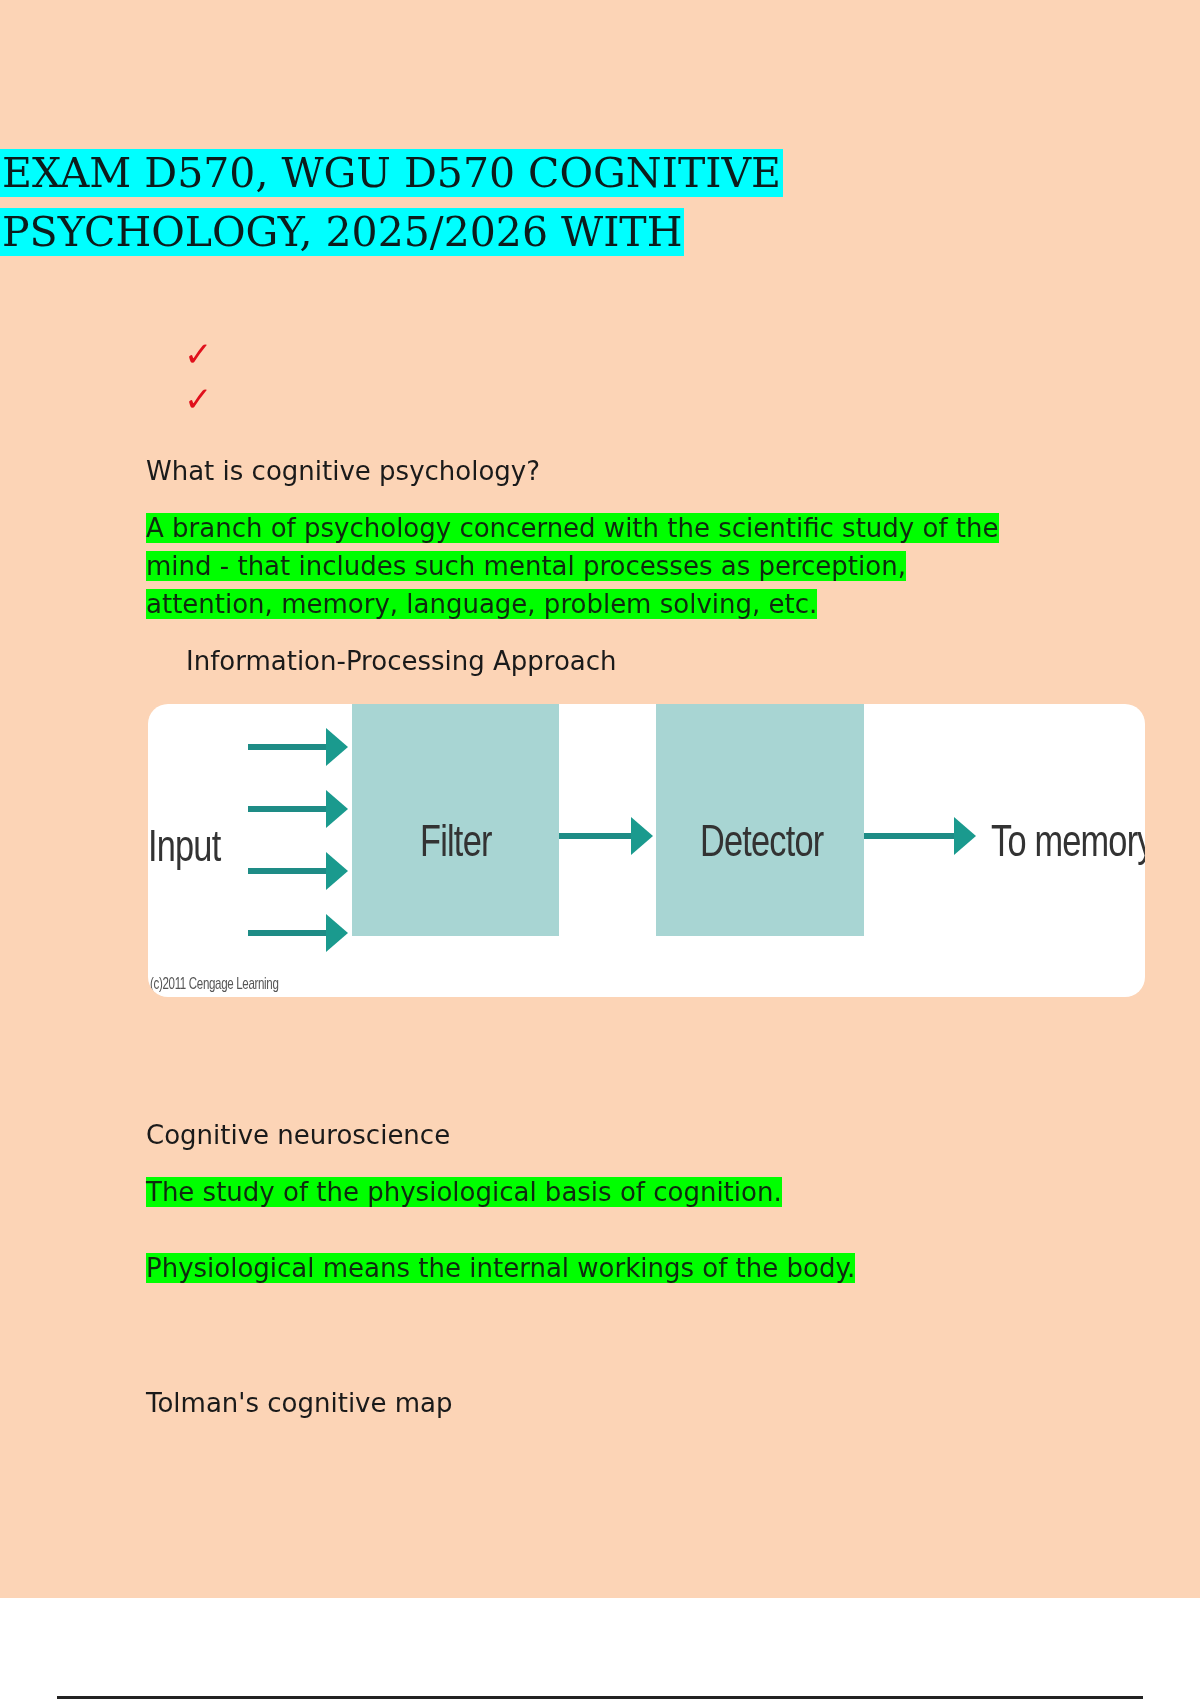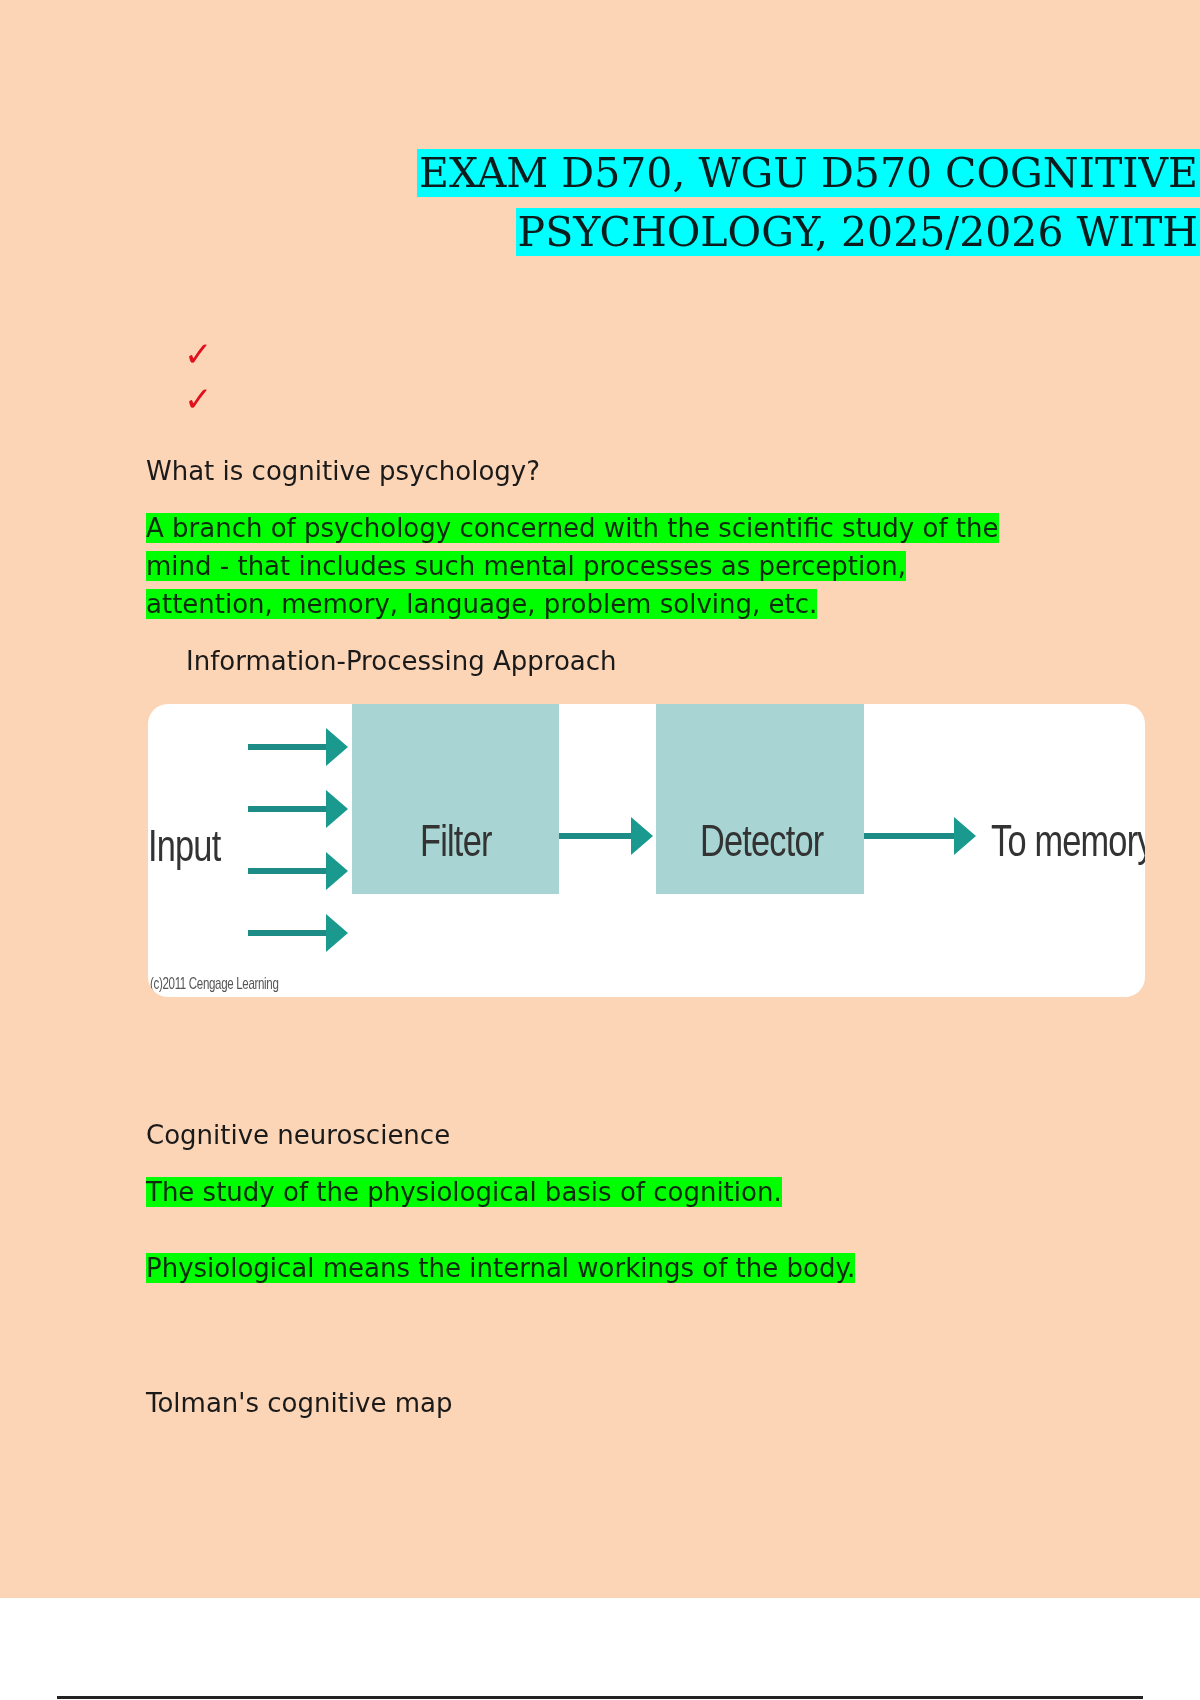--- a/index.html
+++ b/index.html
@@ -20,21 +20,21 @@
       left: 0; top: 0;
       width: 1200px;
       height: 1598px;
       background: #fcd4b6;
     }
     
     .title {
       position: absolute;
       left: 0; top: 144px;
       width: 1200px;
-      text-align: right;
+      text-align: left;
       font-family: "DejaVu Serif", "Liberation Serif", serif;
       font-size: 41px;
       line-height: 59px;
       color: #0c1c1c;
     }
     .title-line { display: block; }
     .title-line span {
       background: #00ffff;
       padding: 0 2px;
     }
@@ -69,21 +69,21 @@
       position: absolute;
       left: 148px; top: 704px;
       width: 997px; height: 293px;
       background: #ffffff;
       border-radius: 20px;
       overflow: hidden;
     }
     .d-box {
       position: absolute;
       top: 0;
-      height: 190px;
+      height: 232px;
       background: #a8d5d3;
     }
     .d-label {
       position: absolute;
       font-family: "Liberation Sans", sans-serif;
       font-size: 44px;
       color: #333;
       transform: scaleX(0.78);
       transform-origin: left center;
       white-space: nowrap;

